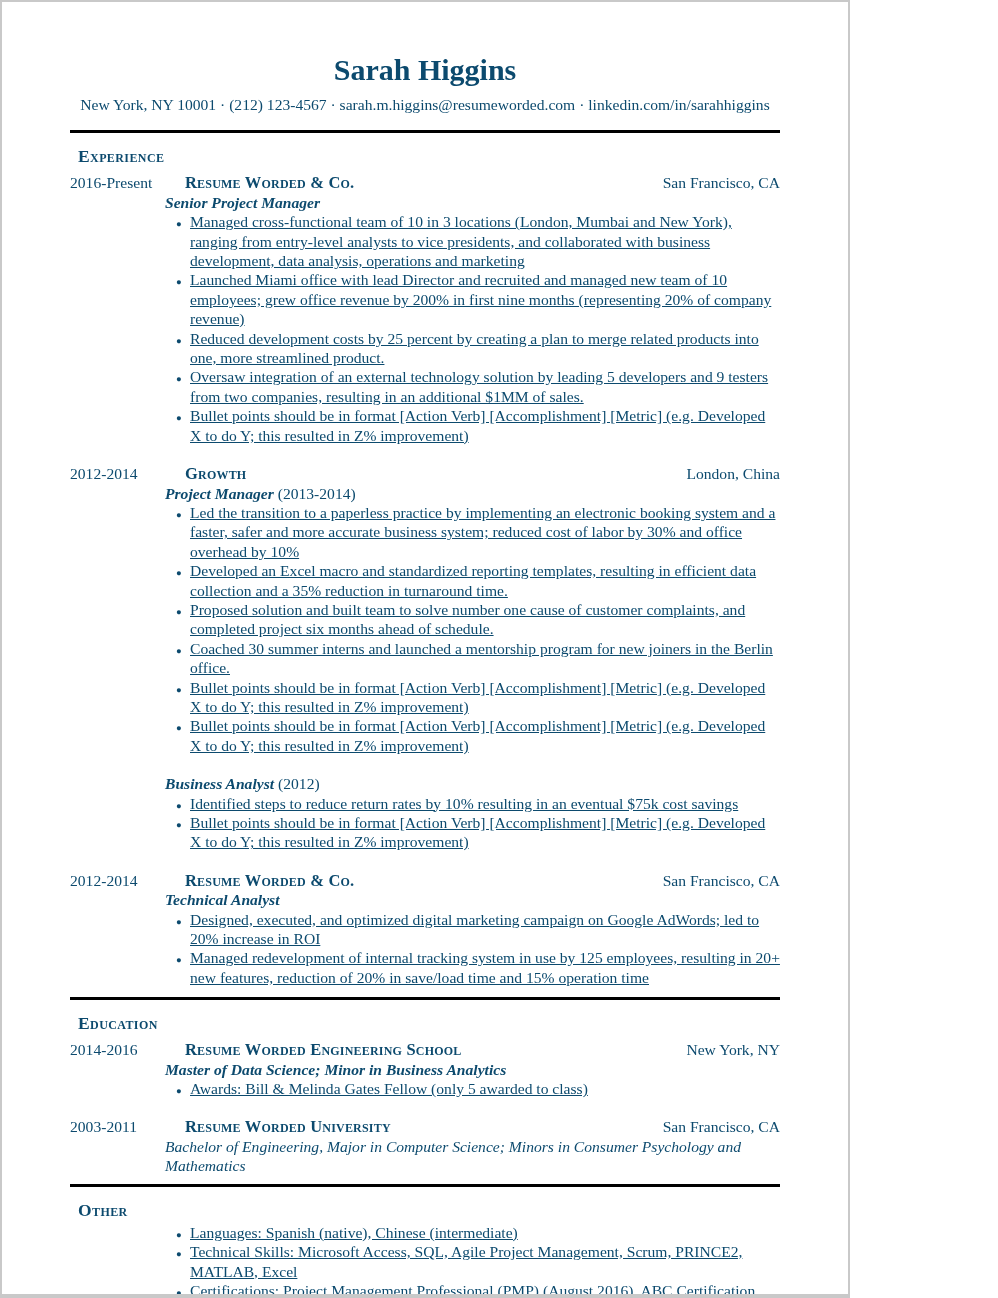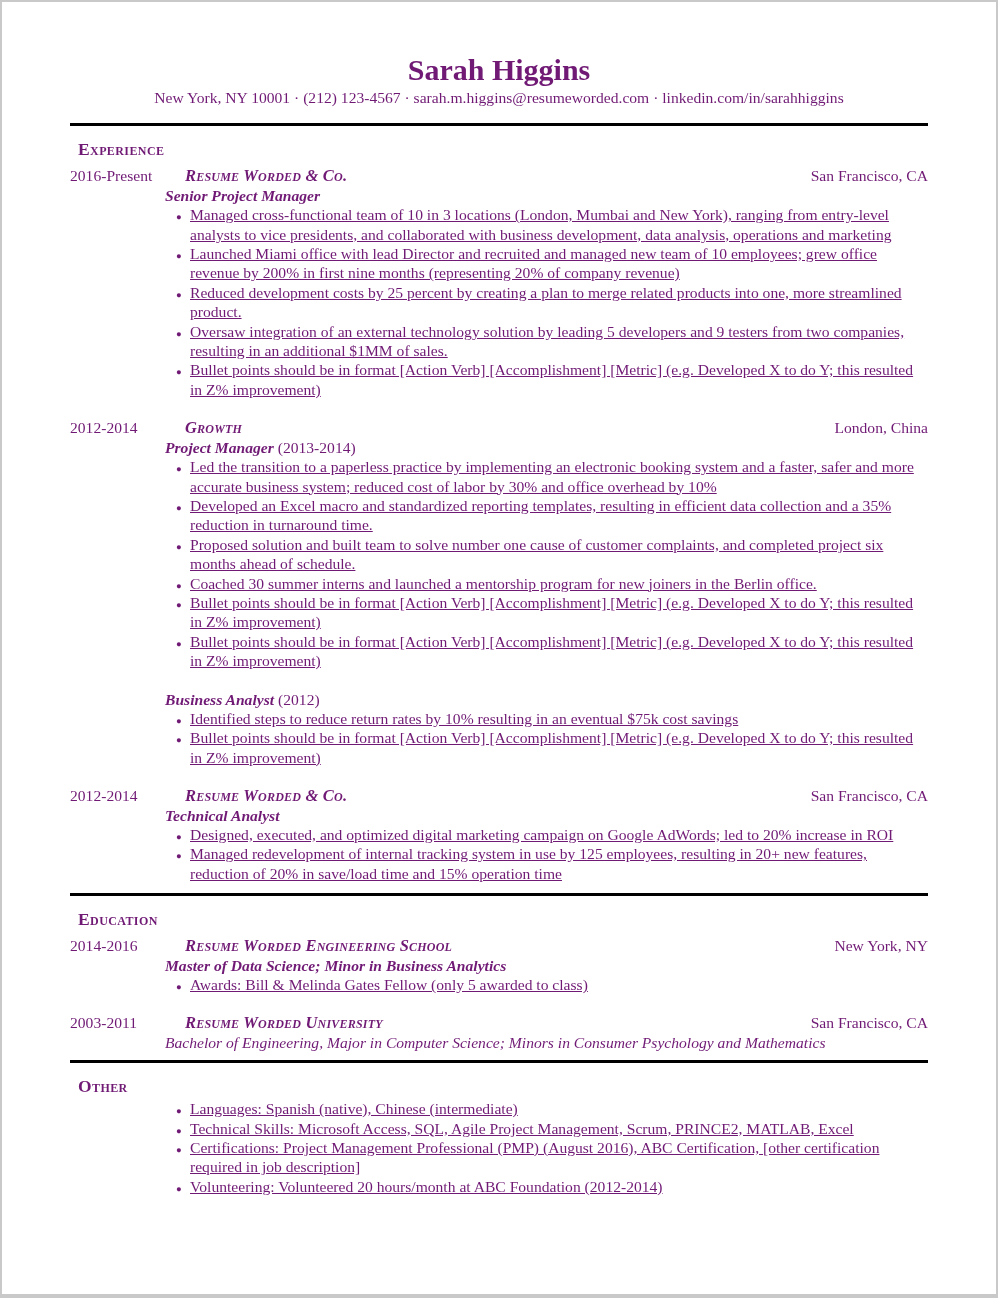--- a/index.html
+++ b/index.html
@@ -1,37 +1,38 @@
 <!DOCTYPE html>
 <html><head>
 <meta charset="utf-8">
 <style>
   * { margin: 0; padding: 0; box-sizing: border-box; }
   html, body { background: #ffffff; }
   .page {
-    width: 998px;
+    width: 850px;
     height: 1298px;
     background: #ffffff;
     border: 2px solid #c9c9c9;
     border-bottom-width: 4px;
     font-family: "Liberation Serif", "DejaVu Serif", serif;
     font-size: 15.6px;
     line-height: 19.4px;
-    color: #701a75;
+    color: #0c4a6e;
     padding: 50px 68px 0 68px;
     overflow: hidden;
   }
   .name {
     text-align: center;
     font-size: 30px;
     font-weight: bold;
     line-height: 36px;
   }
   .contact {
     text-align: center;
+    margin-top: 7px;
   }
   .rule {
     border: none;
     border-top: 3px solid #000000;
     margin-top: 16px;
   }
   .rule.mid { margin-top: 10px; }
   .rule.mid2 { margin-top: 8px; }
   .section-title {
     font-weight: bold;
@@ -45,21 +46,20 @@
   .entry { margin-top: 6px; }
   .entry.gap { margin-top: 19px; }
   .entry-head { display: flex; align-items: baseline; gap: 20px; }
   .dates { flex: 0 0 95px; width: 95px; }
   .company {
     flex: 1;
     font-weight: bold;
     font-variant: small-caps;
     font-size: 16.5px;
     letter-spacing: 0.2px;
-    font-style: italic;
   }
   .location { white-space: nowrap; }
   .entry-body { margin-left: 95px; }
   .role-block.gap { margin-top: 19px; }
   .role-title { font-weight: bold; font-style: italic; }
   .role-date { margin-left: 4px; margin-top: 32px; }
   .degree { font-style: italic; }
   .degree.bold { font-weight: bold; }
   ul.bullets { list-style: none; margin: 0; padding: 0 0 0 12px; }
   ul.bullets li { position: relative; padding-left: 13px; text-decoration: underline; }

